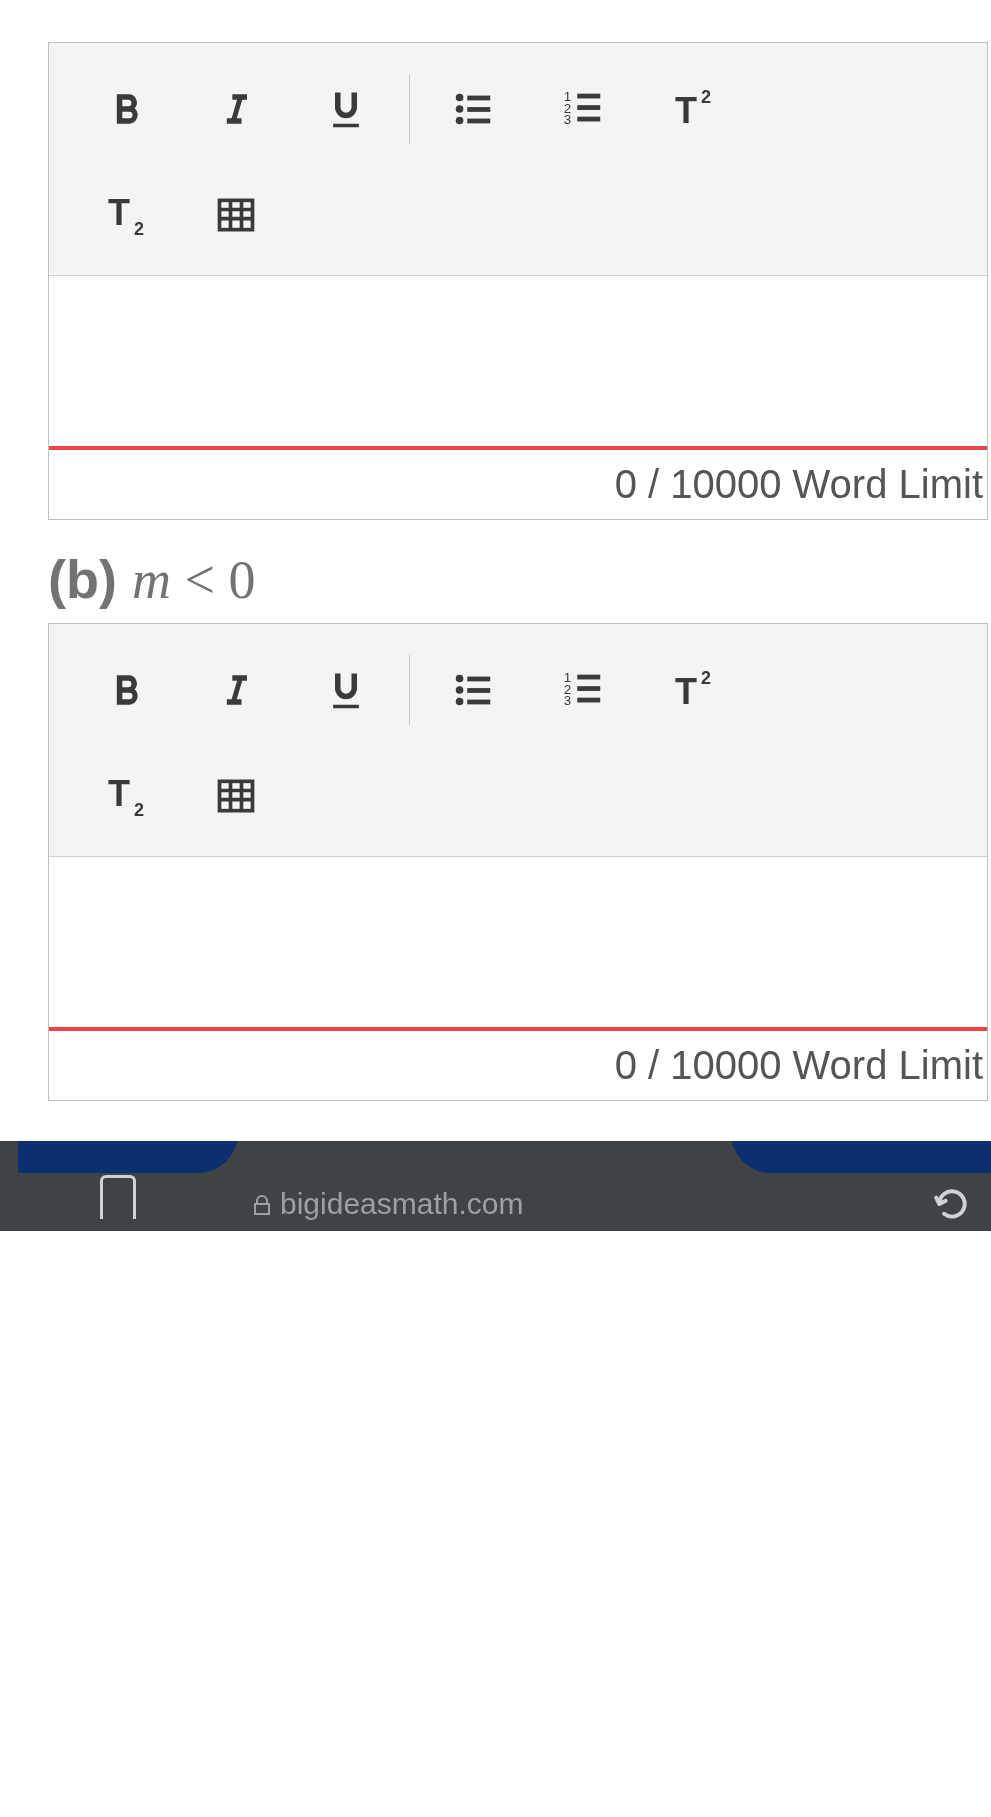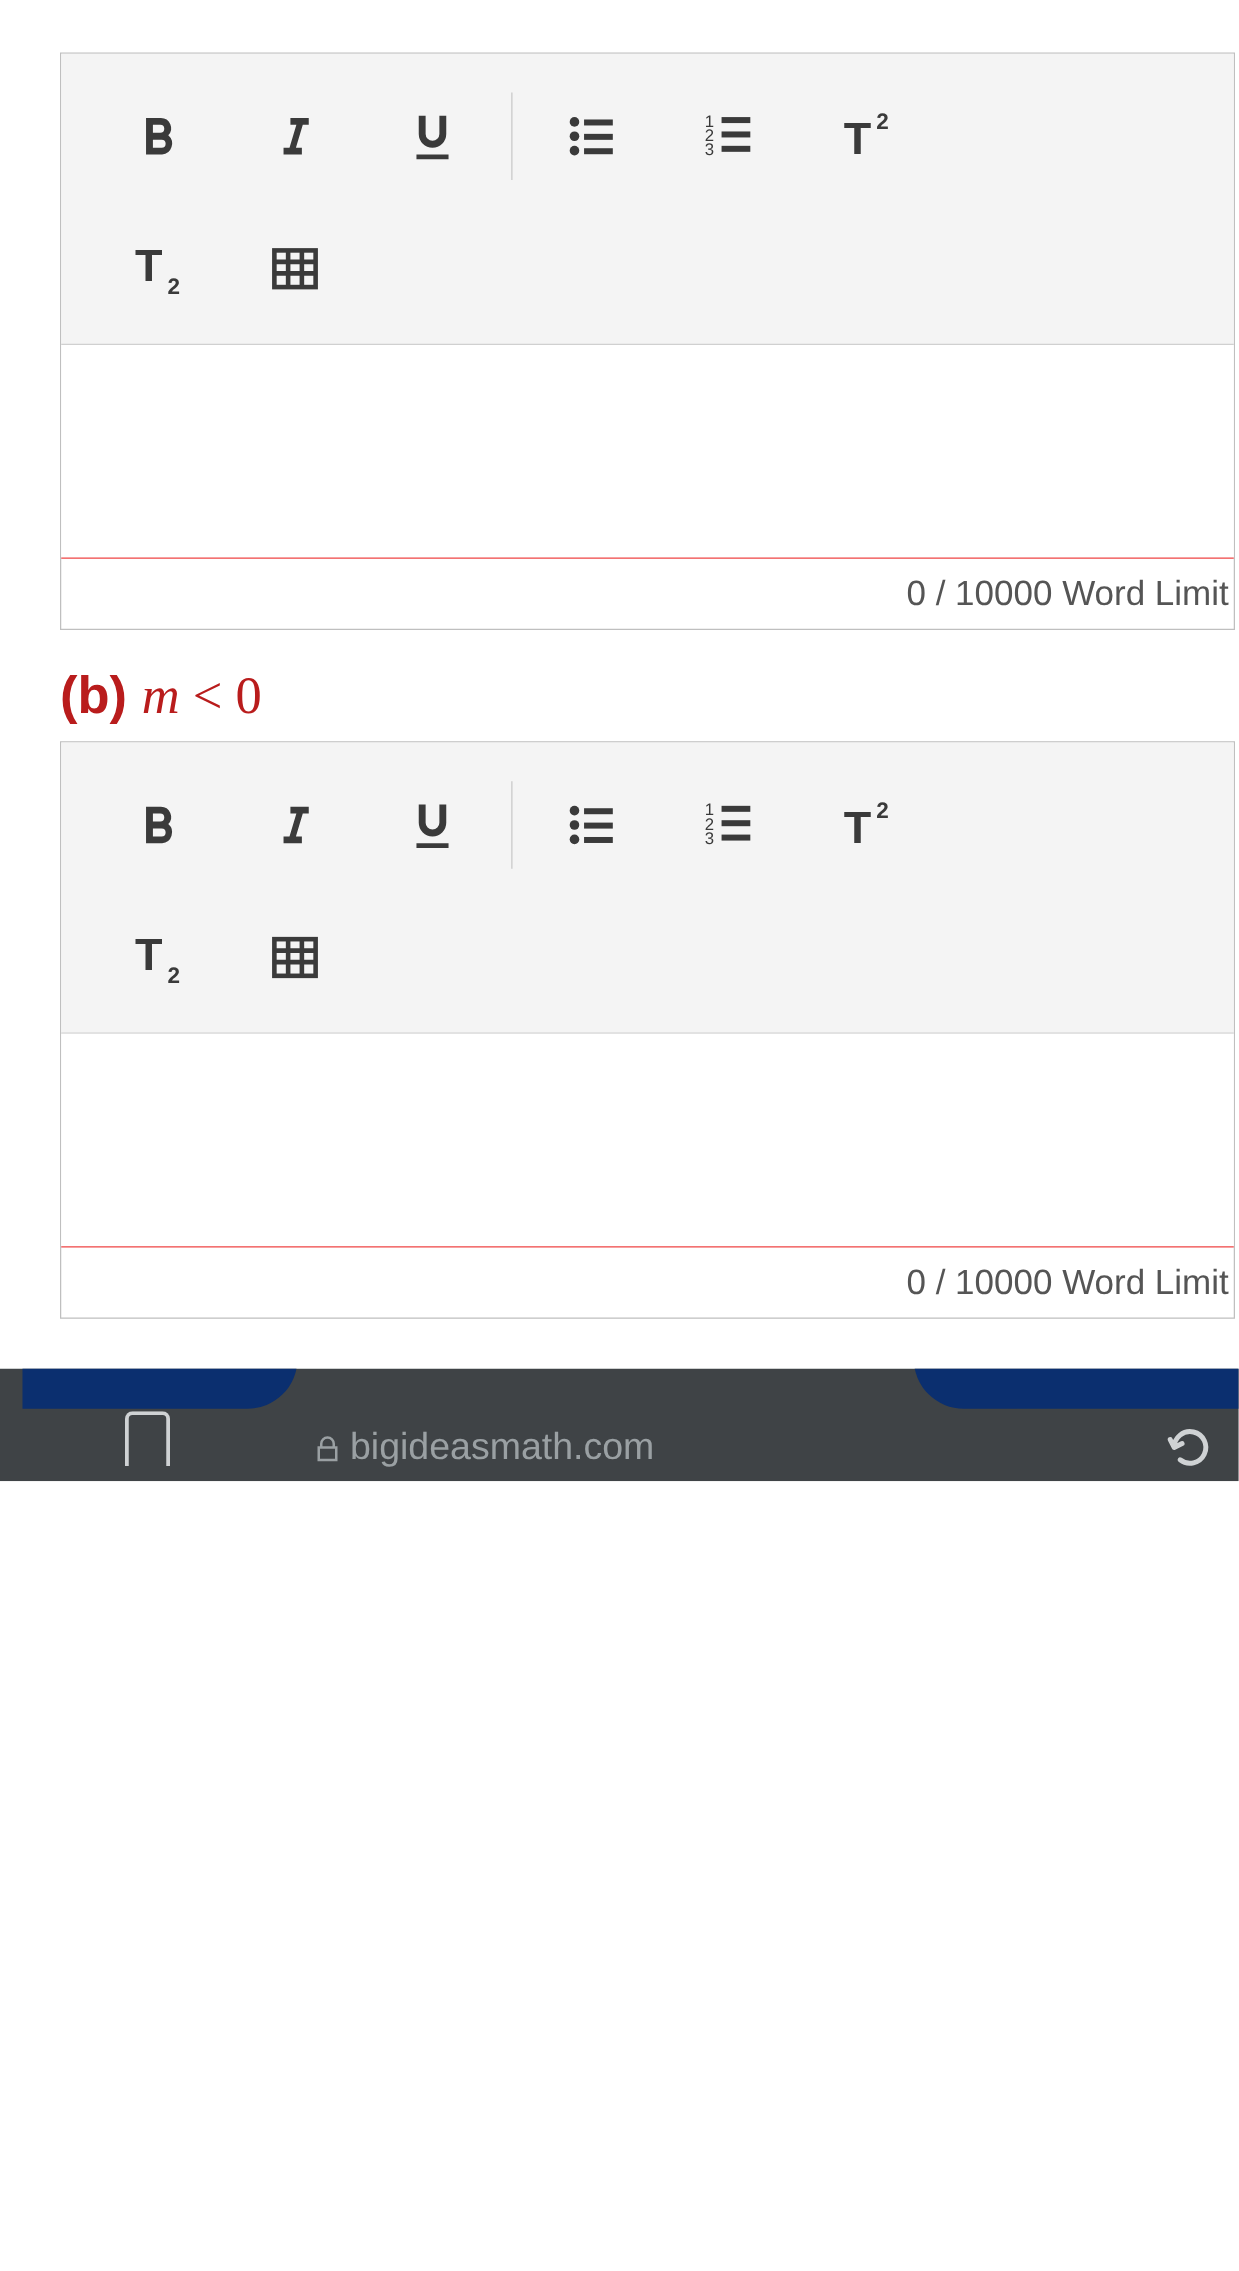--- a/index.html
+++ b/index.html
@@ -65,29 +65,29 @@
   }
   .row-break {
     flex-basis: 100%;
     height: 10px;
   }
   .editor-body {
     min-height: 170px;
     background: #fff;
   }
   .editor-footer {
-    border-top: 1px solid #ef4444;
+    border-top: 4px solid #ef4444;
     text-align: right;
     padding: 12px 4px 12px 0;
-    font-size: 28px;
+    font-size: 40px;
     color: #555;
   }
   .part-label {
-    font-size: 42px;
-    color: #b91c1c;
+    font-size: 54px;
+    color: #737373;
     margin: 20px 0 6px 0;
   }
   .nav-bar {
     position: relative;
     width: 991px;
     height: 90px;
     margin-top: 40px;
     background: #3f4346;
     display: flex;
     align-items: center;

